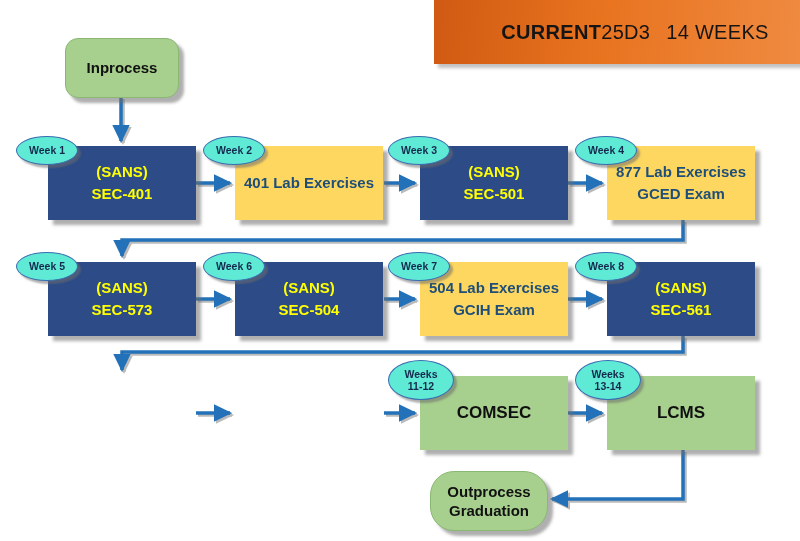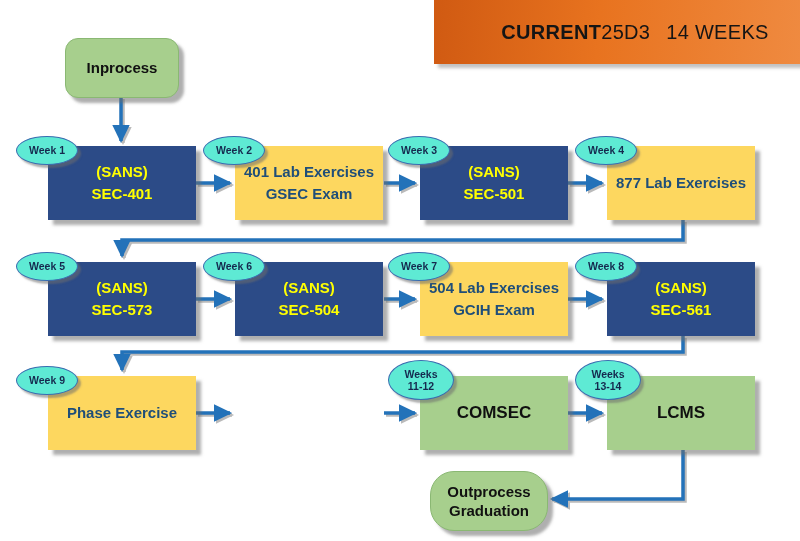--- a/index.html
+++ b/index.html
@@ -106,21 +106,20 @@
     </div>
   </div>
 
   <div class="node yellow c2 r1">
     <div class="badge">
       <span>Week 2</span>
       <span></span>
     </div>
     <div class="box">
       <span>401 Lab Exercises</span>
-      <span>GSEC Exam</span>
     </div>
   </div>
 
   <div class="node blue c3 r1">
     <div class="badge">
       <span>Week 3</span>
       <span></span>
     </div>
     <div class="box">
       <span>(SANS)</span>
@@ -128,20 +127,21 @@
     </div>
   </div>
 
   <div class="node yellow c4 r1">
     <div class="badge">
       <span>Week 4</span>
       <span></span>
     </div>
     <div class="box">
       <span>877 Lab Exercises</span>
+      <span>GCED Exam</span>
     </div>
   </div>
 
   <div class="node blue c1 r2">
     <div class="badge">
       <span>Week 5</span>
       <span></span>
     </div>
     <div class="box">
       <span>(SANS)</span>
@@ -175,29 +175,20 @@
     <div class="badge">
       <span>Week 8</span>
       <span></span>
     </div>
     <div class="box">
       <span>(SANS)</span>
       <span>SEC-561</span>
     </div>
   </div>
 
-  <div class="node yellow c1 r3">
-    <div class="badge">
-      <span>Week 9</span>
-      <span></span>
-    </div>
-    <div class="box">
-      <span>Phase Exercise</span>
-    </div>
-  </div>
 
 
   <div class="node green c3 r3">
     <div class="badge two">
       <span>Weeks</span>
       <span>11-12</span>
     </div>
     <div class="box">
       <span>COMSEC</span>
     </div>

